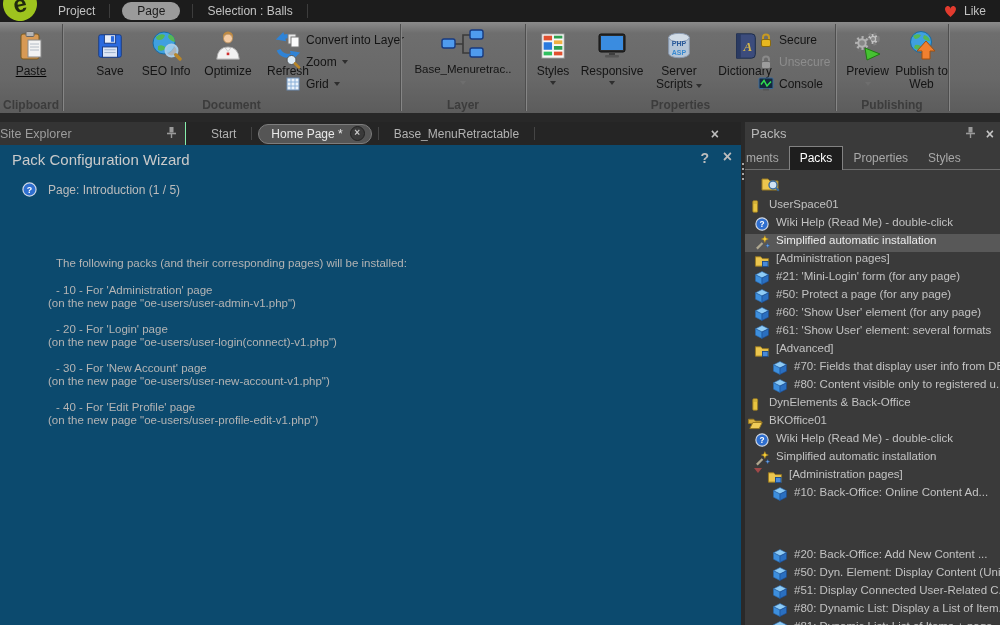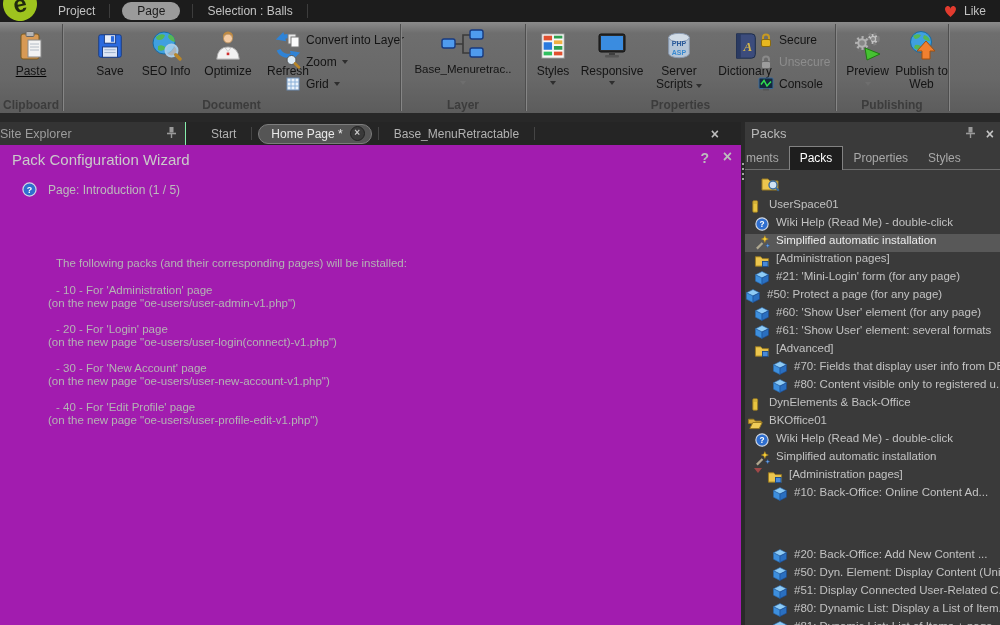--- a/index.html
+++ b/index.html
@@ -34,21 +34,21 @@
             padding-left:0;box-sizing:border-box;border-right:1px solid #86efac;}
   .site-exp .pin{margin-left:auto;margin-right:8px;}
   .doctab{color:#b2b2b2;font-size:12px;padding:0 13px;white-space:nowrap;}
   .doctab.active{background:#555;border:1px solid #7d7d7d;border-radius:11px;color:#e9e9e9;height:18px;
                  display:flex;align-items:center;gap:7px;padding:0 6px 0 12px;margin:0 4px;}
   .tab-x{width:13px;height:13px;border-radius:50%;background:#3a3a3a;border:1px solid #222;color:#c9c9c9;
          font-size:10px;line-height:12px;text-align:center;font-weight:bold;}
   .tsep{width:1px;height:13px;background:#454545;margin:0 2px;}
   .strip-x{margin-left:auto;margin-right:22px;color:#bdbdbd;font-weight:bold;font-size:14px;}
   
-  .wizard{position:absolute;left:0;top:145px;width:741px;height:480px;background:#a21caf;}
+  .wizard{position:absolute;left:0;top:145px;width:741px;height:480px;background:#0c4a6e;}
   .wtitle{position:absolute;left:12px;top:6px;font-size:15px;color:#cacaca;}
   .whelp{position:absolute;right:32px;top:5px;color:#bdbdbd;font-weight:bold;font-size:14px;}
   .wclose{position:absolute;right:9px;top:3px;color:#bdbdbd;font-weight:bold;font-size:16px;}
   .wstatus{position:absolute;left:22px;top:37px;display:flex;align-items:center;gap:11px;font-size:12px;color:#bcbcbc;}
   .wbody{position:absolute;left:48px;top:112px;font-size:11.5px;color:#b4b4b4;line-height:13px;}
   .wbody p{margin:0;}
   .wintro{margin:0 0 14px 0 !important;padding-left:8px;}
   .wpack{margin-bottom:13px;}
   .wpack p:first-child{padding-left:8px;}
   
@@ -480,21 +480,21 @@
       <div class="tree-row" style="padding-left: 9px;">
         <span class="ti">
           <svg width="14" height="14" viewBox="0 0 14 14">
             <polygon points="7,0.5 13.5,3.8 7,7 0.5,3.8" fill="#8ecbf5" stroke="#2a6ab0" stroke-width="0.6"></polygon>
             <polygon points="0.5,3.8 7,7 7,13.5 0.5,10.2" fill="#3d8fdd" stroke="#2a6ab0" stroke-width="0.6"></polygon>
             <polygon points="13.5,3.8 7,7 7,13.5 13.5,10.2" fill="#2a6fc0" stroke="#1a4a90" stroke-width="0.6"></polygon>
           </svg>
         </span>
         <span class="tl">#21: 'Mini-Login' form (for any page)</span>
       </div>
-      <div class="tree-row" style="">
+      <div class="tree-row" style="padding-left: 9px;">
         <span class="ti">
           <svg width="14" height="14" viewBox="0 0 14 14">
             <polygon points="7,0.5 13.5,3.8 7,7 0.5,3.8" fill="#8ecbf5" stroke="#2a6ab0" stroke-width="0.6"></polygon>
             <polygon points="0.5,3.8 7,7 7,13.5 0.5,10.2" fill="#3d8fdd" stroke="#2a6ab0" stroke-width="0.6"></polygon>
             <polygon points="13.5,3.8 7,7 7,13.5 13.5,10.2" fill="#2a6fc0" stroke="#1a4a90" stroke-width="0.6"></polygon>
           </svg>
         </span>
         <span class="tl">#50: Protect a page (for any page)</span>
       </div>
       <div class="tree-row" style="padding-left: 9px;">

